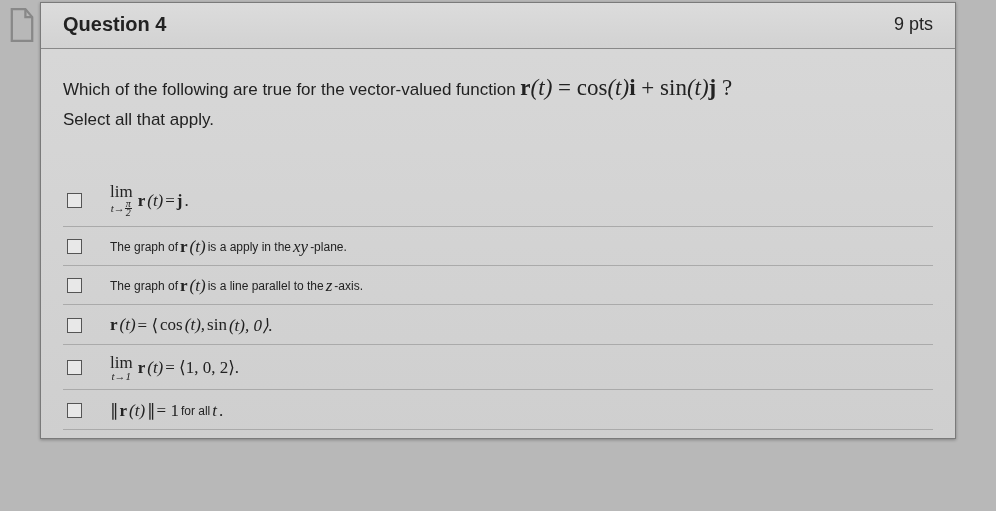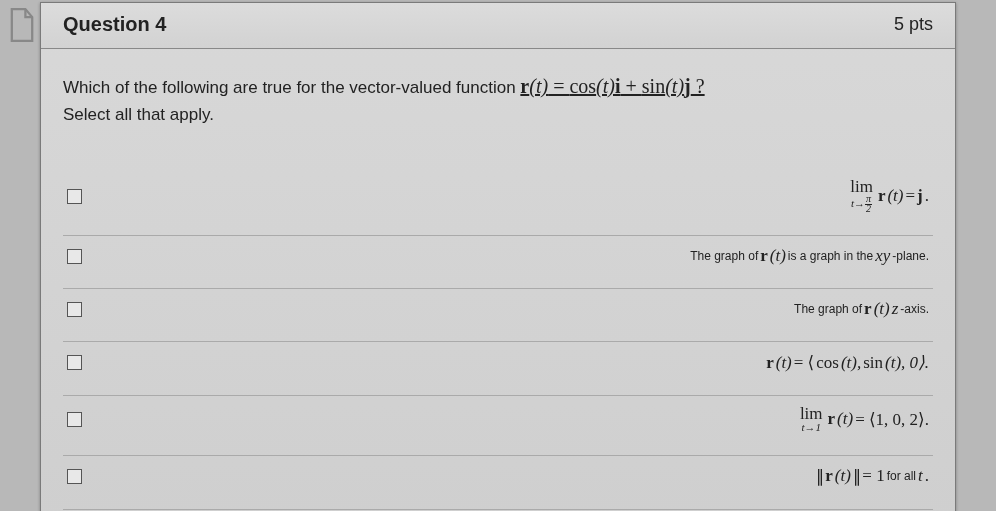--- a/index.html
+++ b/index.html
@@ -47,39 +47,38 @@
     }
     .question-body {
       padding: 22px 22px 8px 22px;
     }
     .prompt {
       font-size: 17px;
       color: #222;
       line-height: 1.5;
       margin-bottom: 4px;
     }
-    .prompt .math { font-family: "Times New Roman", serif; font-size: 20px; text-decoration: underline; }
+    .prompt .math { font-family: "Times New Roman", serif; font-size: 23px; }
     .bold { font-weight: 700; }
     .select-all {
       font-size: 17px;
       color: #222;
       margin-bottom: 43px;
     }
     .options {
       border-top: 1px solid transparent;
     }
     .option {
       border-bottom: 1px solid #aaa;
-      padding: 10px 4px 22px 4px;
+      padding: 10px 4px 8px 4px;
       display: flex;
       align-items: center;
-      gap: 4px;
+      gap: 28px;
       font-size: 16px;
       color: #222;
-      justify-content: space-between;
     }
     .option:last-child { border-bottom: 1px solid #aaa; }
     .checkbox {
       width: 15px;
       height: 15px;
       border: 1.5px solid #555;
       background: #e8e8e8;
       flex-shrink: 0;
       cursor: pointer;
     }
@@ -120,21 +119,21 @@
 <div class="page-icon">
   <svg viewBox="0 0 24 30" width="28" height="34">
     <path d="M3 1 L15 1 L21 8 L21 29 L3 29 Z" fill="none" stroke="#888" stroke-width="2"></path>
     <path d="M15 1 L15 8 L21 8" fill="none" stroke="#888" stroke-width="2"></path>
   </svg>
 </div>
 
 <div class="question-box">
   <div class="question-header">
     <div class="question-title">Question 4</div>
-    <div class="question-points">5 pts</div>
+    <div class="question-points">9 pts</div>
   </div>
 
   <div class="question-body">
     <div class="prompt">
       <span>Which of the following are true for the vector-valued function  </span>
       <span class="math">
         <span class="bold">r</span><span class="italic">(t)</span><span> = </span><span>cos</span><span class="italic">(t)</span><span class="bold">i</span><span> + </span><span>sin</span><span class="italic">(t)</span><span class="bold">j</span><span> ?</span>
       </span>
     </div>
     <div class="select-all">Select all that apply.</div>
@@ -158,32 +157,33 @@
             <span>.</span>
         </div>
       </div>
 
       <div class="option">
         <div class="checkbox"></div>
         <div class="opt-label">
           <span class="sans">The graph of  </span>
           <span class="bold">r</span>
             <span class="italic">(t)</span>
-          <span class="sans">  is a graph in the </span>
+          <span class="sans">  is a apply in the </span>
             <span class="italic">xy</span>
             <span class="sans">-plane.</span>
         </div>
       </div>
 
       <div class="option">
         <div class="checkbox"></div>
         <div class="opt-label">
           <span class="sans">The graph of  </span>
           <span class="bold">r</span>
             <span class="italic">(t)</span>
+          <span class="sans">  is a line parallel to the </span>
             <span class="italic">z</span>
             <span class="sans">-axis.</span>
         </div>
       </div>
 
       <div class="option">
         <div class="checkbox"></div>
         <div class="opt-label">
           <span class="bold">r</span>
             <span class="italic">(t)</span>

